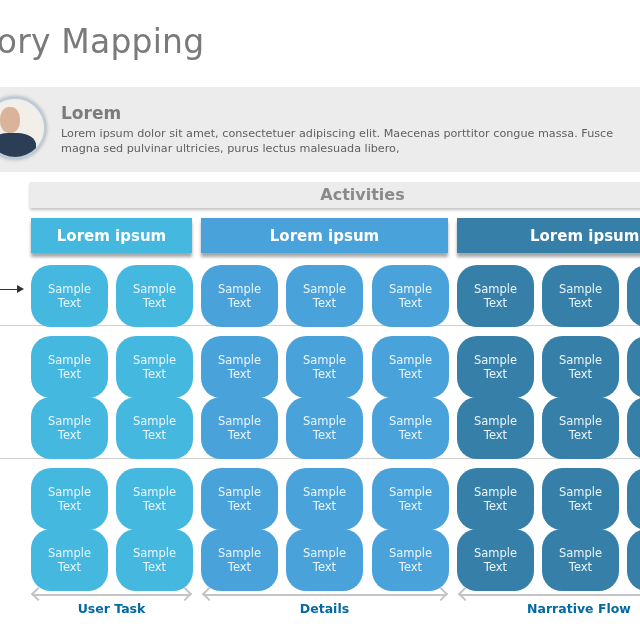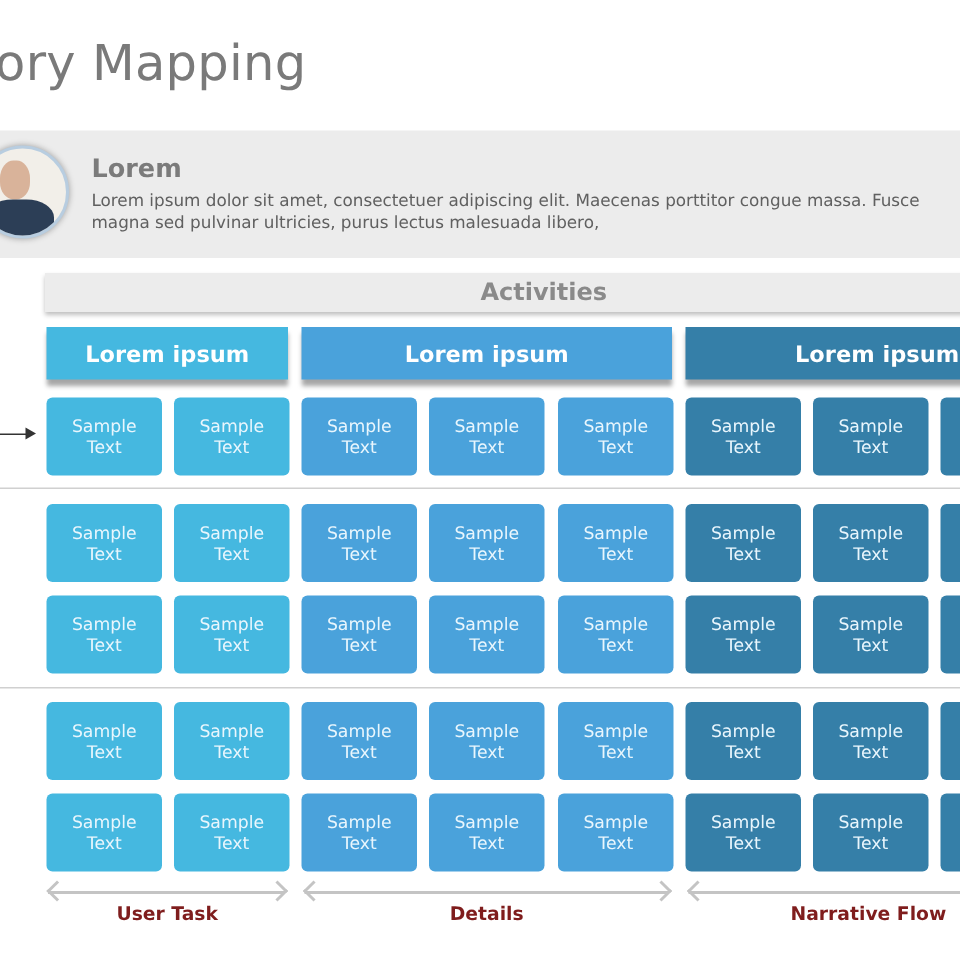--- a/index.html
+++ b/index.html
@@ -7,28 +7,28 @@
   .title { position:absolute; left:-62px; top:22px; font-size:33px; color:#7a7a7a; white-space:nowrap; letter-spacing:0.2px; }
   .banner { position:absolute; left:0; top:87px; width:640px; height:85px; background:#ececec; }
   .avatar { position:absolute; left:-16px; top:97px; width:40px; height:58px; border-radius:50%; width:58px; background:#f2efe9; border:2px solid #b8cde0; box-shadow:0 0 4px rgba(0,0,0,0.35); overflow:hidden; }
   .avatar .head { position:absolute; left:14px; top:8px; width:20px; height:26px; border-radius:45%; background:#d9b39a; }
   .avatar .body { position:absolute; left:4px; top:34px; width:46px; height:30px; border-radius:40% 40% 0 0; background:#2c3e56; }
   .user-name { position:absolute; left:61px; top:103px; font-size:17px; font-weight:bold; color:#7b7b7b; }
   .user-desc { position:absolute; left:61px; top:126px; width:640px; font-size:11.2px; color:#606060; line-height:15px; white-space:nowrap; }
   .activities { position:absolute; left:30px; top:182px; width:620px; height:26px; background:#ececec; box-shadow:0 2px 3px rgba(0,0,0,0.25); }
   .activities span { position:absolute; left:0; width:665px; text-align:center; top:3px; font-size:16px; font-weight:bold; color:#8a8a8a; }
   .hdr { position:absolute; top:218px; height:35px; color:#fff; font-weight:bold; font-size:15px; display:flex; align-items:center; justify-content:center; box-shadow:0 4px 3px rgba(0,0,0,0.35); }
-  .card { position:absolute; width:77px; height:52px; border-radius:4px; color:#e9f6fd; font-size:11.5px; text-align:center; display:flex; flex-direction:column; justify-content:center; line-height:14px; }
+  .card { position:absolute; width:77px; height:62px; border-radius:20px; color:#e9f6fd; font-size:11.5px; text-align:center; display:flex; flex-direction:column; justify-content:center; line-height:14px; }
   .sep { position:absolute; left:0; width:640px; height:1px; background:#d0d0d0; }
   .arrow-in { position:absolute; left:0; top:289px; width:22px; height:1px; background:#333; }
   .arrow-in-head { position:absolute; left:17px; top:285px; width:0; height:0; border-left:7px solid #333; border-top:4px solid transparent; border-bottom:4px solid transparent; }
   .flow-line { position:absolute; top:594px; height:2px; background:#c4c4c4; }
   .flow-lh { position:absolute; top:589px; width:8px; height:8px; border-left:2px solid #c4c4c4; border-bottom:2px solid #c4c4c4; transform:rotate(45deg); }
   .flow-rh { position:absolute; top:589px; width:8px; height:8px; border-right:2px solid #c4c4c4; border-top:2px solid #c4c4c4; transform:rotate(45deg); }
-  .flow-label { position:absolute; top:601px; font-size:12.5px; font-weight:bold; color:#7f1d1d; text-align:center; }
+  .flow-label { position:absolute; top:601px; font-size:12.5px; font-weight:bold; color:#0369a1; text-align:center; }
 </style>
 </head>
 <body>
 
 <div class="title">r Story Mapping</div>
 
 <div class="banner"></div>
 <div class="avatar">
   <div class="head"></div>
   <div class="body"></div>

